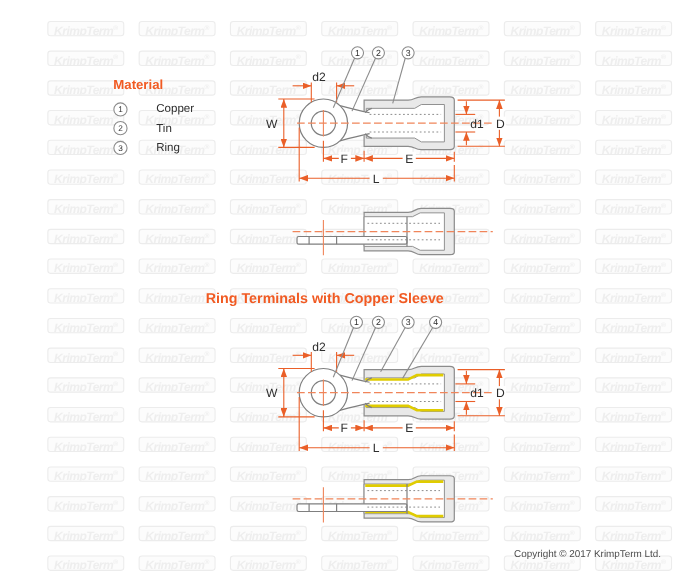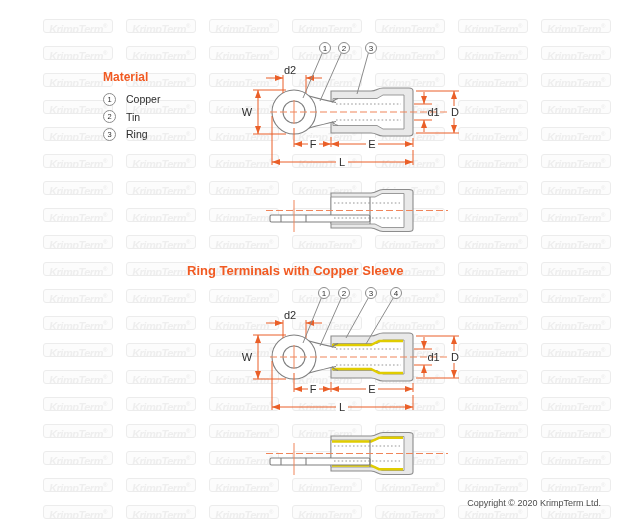--- a/index.html
+++ b/index.html
@@ -21,21 +21,21 @@
   .overlay{position:absolute;z-index:2;}
   .sec-title{color:var(--accent);font-weight:bold;font-size:13px;white-space:nowrap;}
   #title1{left:183px;top:14px;}
   #title2{left:187px;top:263px;}
   #material-block{left:103px;top:70px;width:120px;}
   #material-heading{color:var(--accent);font-weight:bold;font-size:12px;margin-bottom:9px;}
   .mat-row{display:flex;align-items:center;margin-bottom:5.5px;height:12px;}
   .num-circle{width:11px;height:11px;border:1px solid #8c8c8c;border-radius:50%;
       background:#fff;color:var(--text);font-size:7.5px;line-height:11px;text-align:center;
       flex:0 0 auto;margin-right:10px;}
-  .mat-label{color:var(--text);font-size:10.5px;}
+  .mat-label{color:var(--text);font-size:10.5px;margin-left:16px;}
   #copyright{right:19px;top:498px;color:var(--footer_text);font-size:9px;white-space:nowrap;}
   
   .dim{stroke:var(--dimension);stroke-width:1;fill:none;}
   .cl{stroke:var(--centerline);stroke-width:1.1;fill:none;stroke-dasharray:7 3;}
   .cmark{stroke:var(--centerline);stroke-width:1;fill:none;}
   .oline{stroke:var(--outline);stroke-width:1.1;fill:none;}
   .metal{stroke:var(--outline);stroke-width:1.1;fill:#fff;}
   .shell{fill:var(--insulation_fill);stroke:#8c8c8c;stroke-width:1.1;}
   .bore{fill:#fff;stroke:var(--bore_line);stroke-width:0.9;}
   .dots{stroke:#8a8a8a;stroke-width:0.9;fill:none;stroke-dasharray:1.6 2.2;}
@@ -389,14 +389,14 @@
     <div class="mat-row">
       <span class="num-circle">2</span>
       <span class="mat-label">Tin</span>
     </div>
     <div class="mat-row">
       <span class="num-circle">3</span>
       <span class="mat-label">Ring</span>
     </div>
   </div>
 
-  <div class="overlay" id="copyright">Copyright © 2020 KrimpTerm Ltd.</div>
+  <div class="overlay" id="copyright">Copyright © 2017 KrimpTerm Ltd.</div>
 </div>
 
 </body></html>

